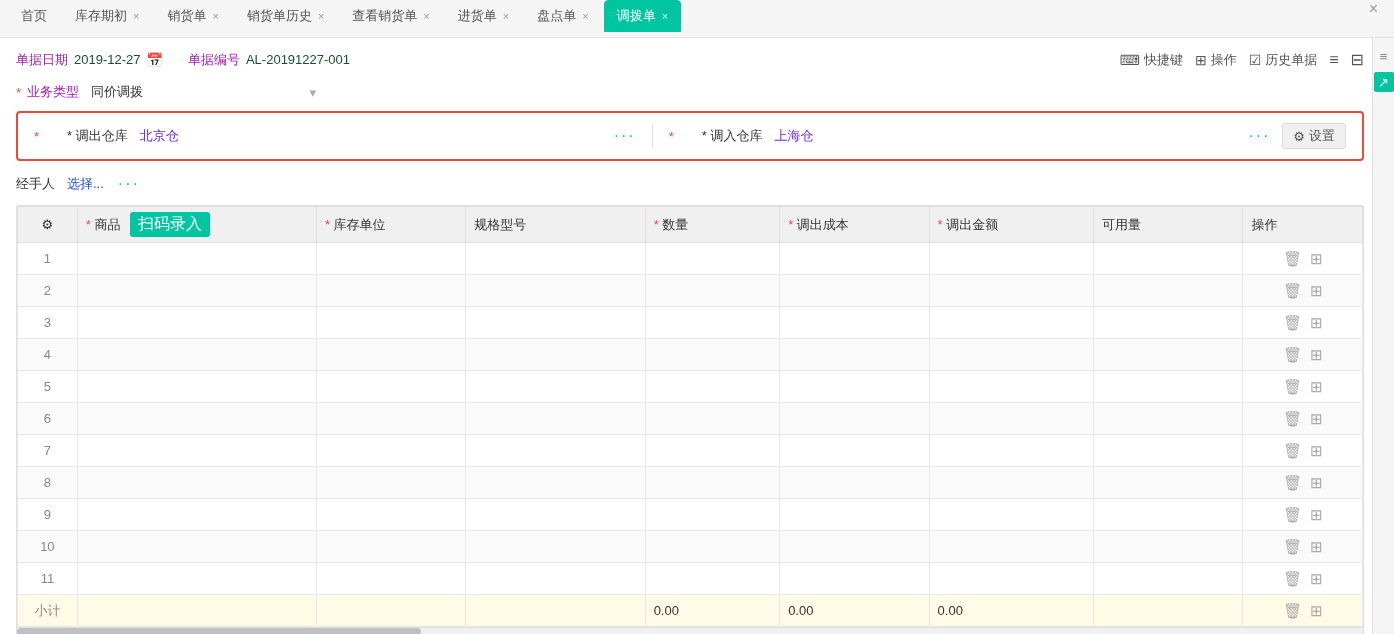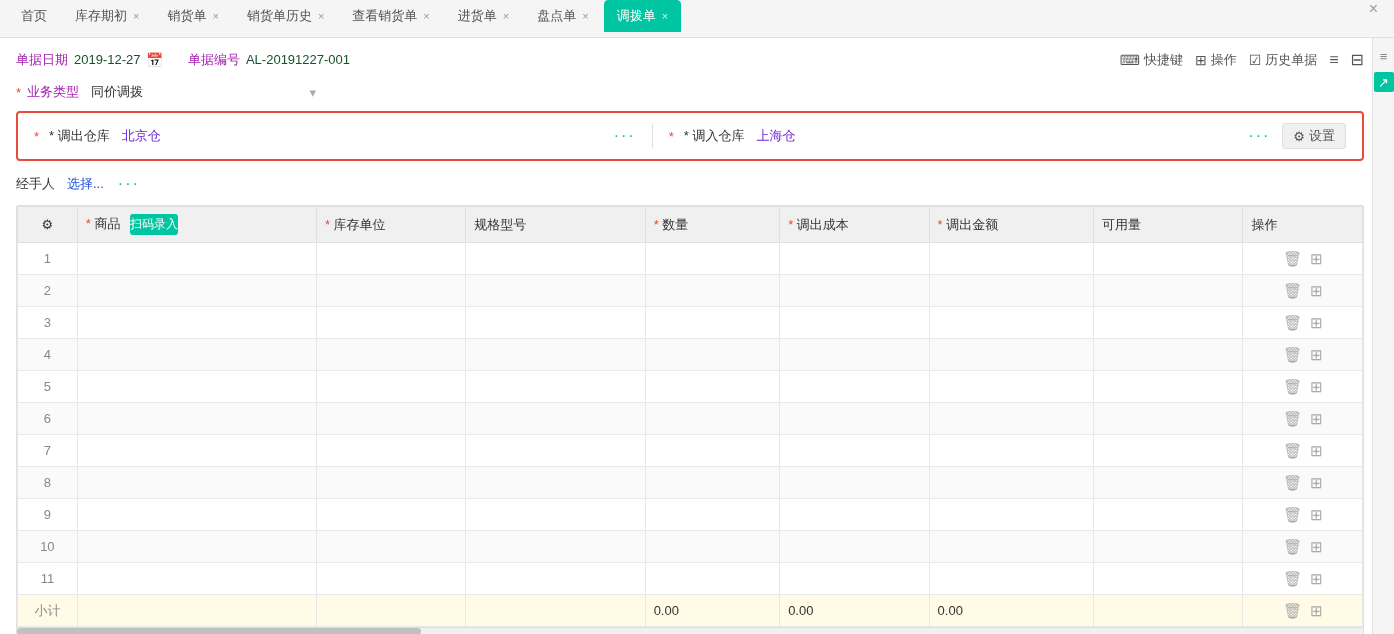--- a/index.html
+++ b/index.html
@@ -98,21 +98,21 @@
       align-items: center;
       gap: 0;
     }
     .warehouse-section {
       display: flex;
       align-items: center;
       flex: 1;
       gap: 8px;
     }
     .warehouse-section .required { color: #e74c3c; margin-right: 2px; }
-    .warehouse-section .label { color: #333; }
+    .warehouse-section .label { color: #333; margin-left: 18px; }
     .warehouse-section .val { color: #6d28d9; margin-left: 4px; }
     .warehouse-section .dots {
       margin-left: auto;
       color: #00c5a1;
       cursor: pointer;
       font-size: 16px;
       letter-spacing: 2px;
     }
     .warehouse-divider {
       width: 1px;
@@ -203,22 +203,22 @@
     }
 
     
     .barcode-btn {
       display: inline-flex;
       align-items: center;
       gap: 4px;
       background: #00c5a1;
       color: #fff;
       border-radius: 3px;
-      padding: 2px 0;
-      font-size: 12px;
+      padding: 2px 8px;
+      font-size: 16px;
       cursor: pointer;
       white-space: nowrap;
     }
 
     
     .gear-th {
       width: 40px;
       text-align: center;
     }
 

